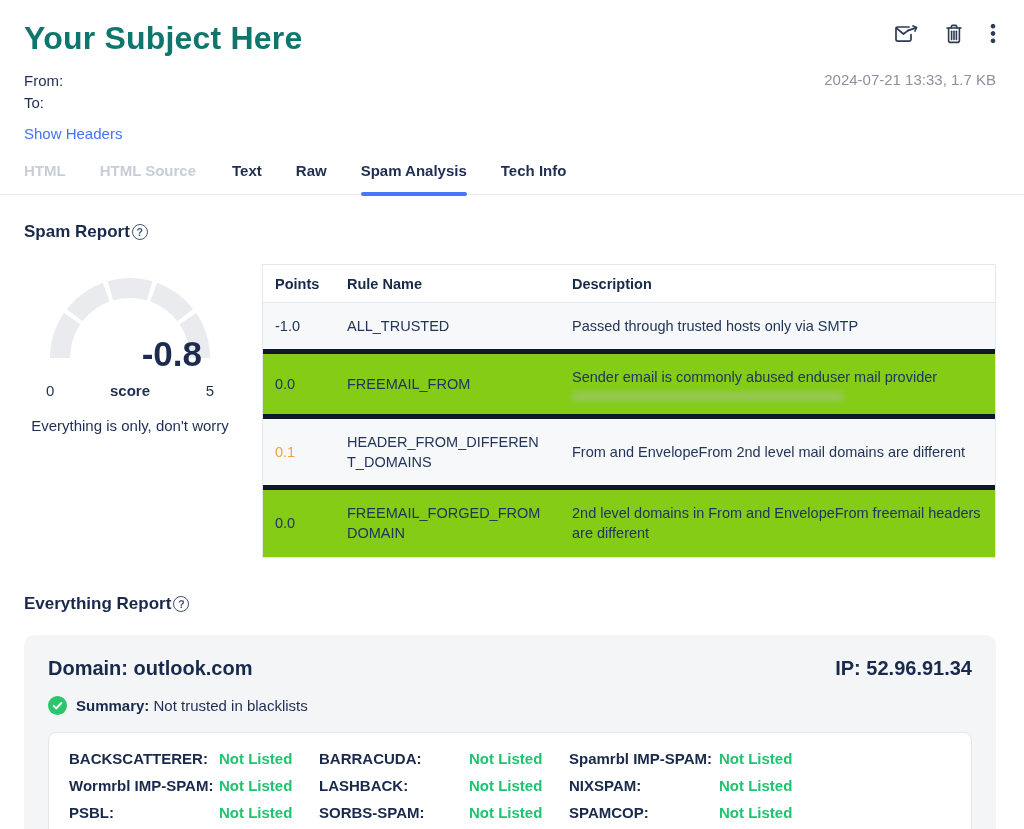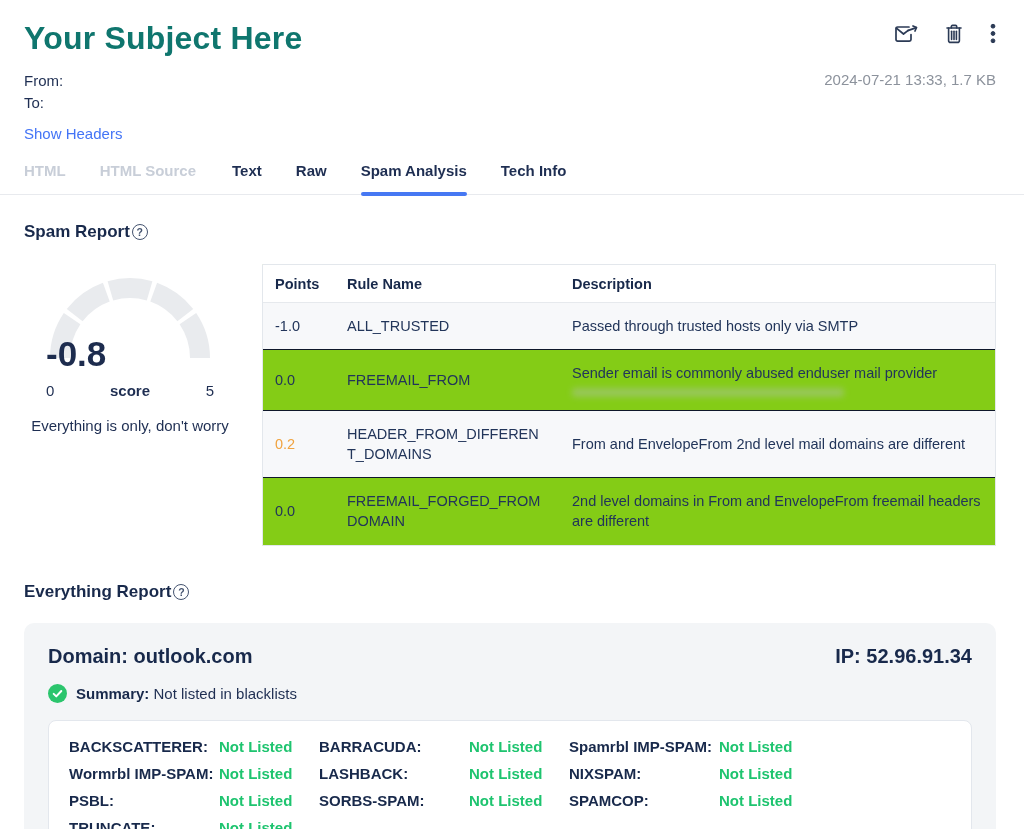--- a/index.html
+++ b/index.html
@@ -33,37 +33,37 @@
   .section-head { display:flex; align-items:center; gap:2px; margin-top:27px; }
   .section-title { font-size:17px; font-weight:700; color:#18294b; }
   .help { width:16px; height:16px; border:1.4px solid #44536f; border-radius:50%;
     font-size:10.5px; font-weight:700; color:#44536f; display:flex; align-items:center;
     justify-content:center; cursor:pointer; }
 
   .report-row { display:flex; gap:26px; margin-top:22px; }
   .gauge-col { width:212px; flex-shrink:0; padding-top:6px; }
   .gauge { position:relative; width:168px; margin:0 auto; height:98px; }
   .gauge svg { display:block; }
-  .gauge-score { position:absolute; left:0; right:6px; bottom:-6px; text-align:left;
+  .gauge-score { position:absolute; left:0; right:12px; bottom:-6px; text-align:right;
     font-size:35px; font-weight:700; color:#1d2c4e; }
   .gauge-scale { display:flex; justify-content:space-between; width:172px; margin:14px auto 0;
     font-size:15px; color:#1e2e52; padding:0 2px; }
   .gauge-scale .mid { font-weight:700; }
   .gauge-msg { margin:15px auto 0; max-width:200px; text-align:center; font-size:15px;
     line-height:1.55; color:#1e2e52; }
 
   .table-wrap { flex:1; border:1px solid #e3e7ec; border-radius:1px; overflow:hidden;
     align-self:flex-start; background:#84cc16; }
   table { width:100%; border-collapse:collapse; table-layout:fixed; }
   th { text-align:left; font-size:14.5px; font-weight:700; color:#18294b;
     padding:11px 12px 10px; background:#fff; }
   th.c-pts, td.c-pts { width:72px; }
   th.c-rule, td.c-rule { width:225px; }
   thead tr { border-bottom:1px solid #e6e9ed; }
-  tbody tr { border-top:1px solid #0f172a; }
+  tbody tr { border-top:5px solid #0f172a; }
   tbody tr:first-child { border-top:none; }
   tbody tr.alt { background:#f7f8fa; }
   td { font-size:14.5px; color:#22355a; padding:13px 12px; vertical-align:middle;
     line-height:1.4; }
   td.c-rule { word-break:break-all; padding-right:18px; }
   td.orange { color:#f0a33f; }
   .redacted { height:9px; width:272px; margin-top:4px; border-radius:3px;
     background:#b9c0cb; filter:blur(3px); opacity:.38; }
 
   .bl-card { margin-top:21px; background:#f3f5f7; border-radius:10px; padding:22px 24px 18px; }
@@ -183,21 +183,21 @@
           </tr>
           <tr>
             <td class="c-pts">0.0</td>
             <td class="c-rule">FREEMAIL_FROM</td>
             <td>
               <span>Sender email is commonly abused enduser mail provider</span>
               <div class="redacted"></div>
             </td>
           </tr>
           <tr class="alt">
-            <td class="c-pts orange">0.2</td>
+            <td class="c-pts orange">0.1</td>
             <td class="c-rule">HEADER_FROM_DIFFERENT_DOMAINS</td>
             <td>From and EnvelopeFrom 2nd level mail domains are different</td>
           </tr>
           <tr>
             <td class="c-pts">0.0</td>
             <td class="c-rule">FREEMAIL_FORGED_FROMDOMAIN</td>
             <td>2nd level domains in From and EnvelopeFrom freemail headers are different</td>
           </tr>
         </tbody>
       </table>
@@ -216,21 +216,21 @@
     </div>
     <div class="bl-summary">
       <span class="check-ic">
         <svg width="19" height="19" viewBox="0 0 20 20">
           <circle cx="10" cy="10" r="10" fill="#2bc56d"></circle>
           <path d="M6 10.4 L8.7 13 L14 7.4" stroke="#ffffff" stroke-width="2.1" fill="none" stroke-linecap="round" stroke-linejoin="round"></path>
         </svg>
       </span>
       <span class="bl-summary-text">
         <b>Summary:</b>
-        <span>Not listed in blacklists</span>
+        <span>Not trusted in blacklists</span>
       </span>
     </div>
     <div class="bl-grid-card">
       <div class="bl-grid">
         <div class="bl-name">BACKSCATTERER:</div>
         <div class="bl-status">Not Listed</div>
         <div class="bl-name">BARRACUDA:</div>
         <div class="bl-status">Not Listed</div>
         <div class="bl-name">Spamrbl IMP-SPAM:</div>
         <div class="bl-status">Not Listed</div>

